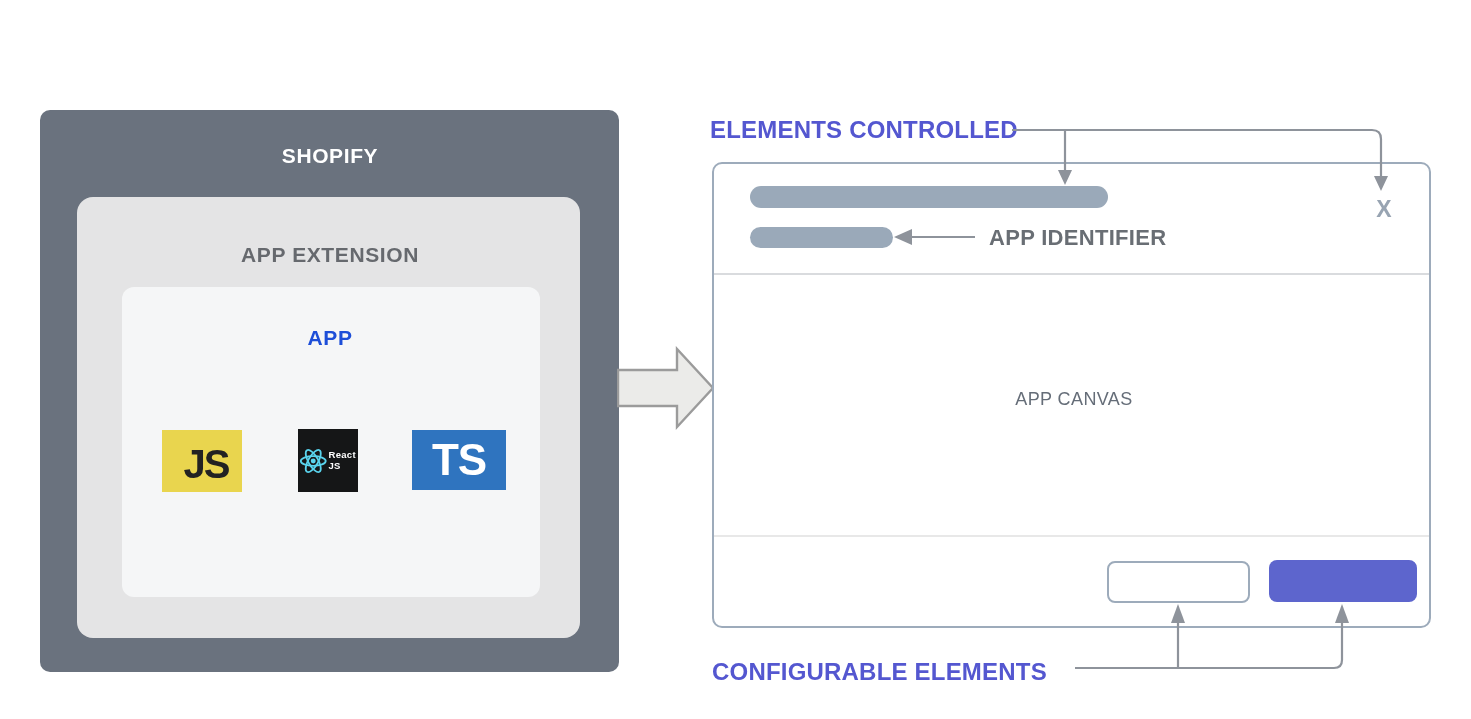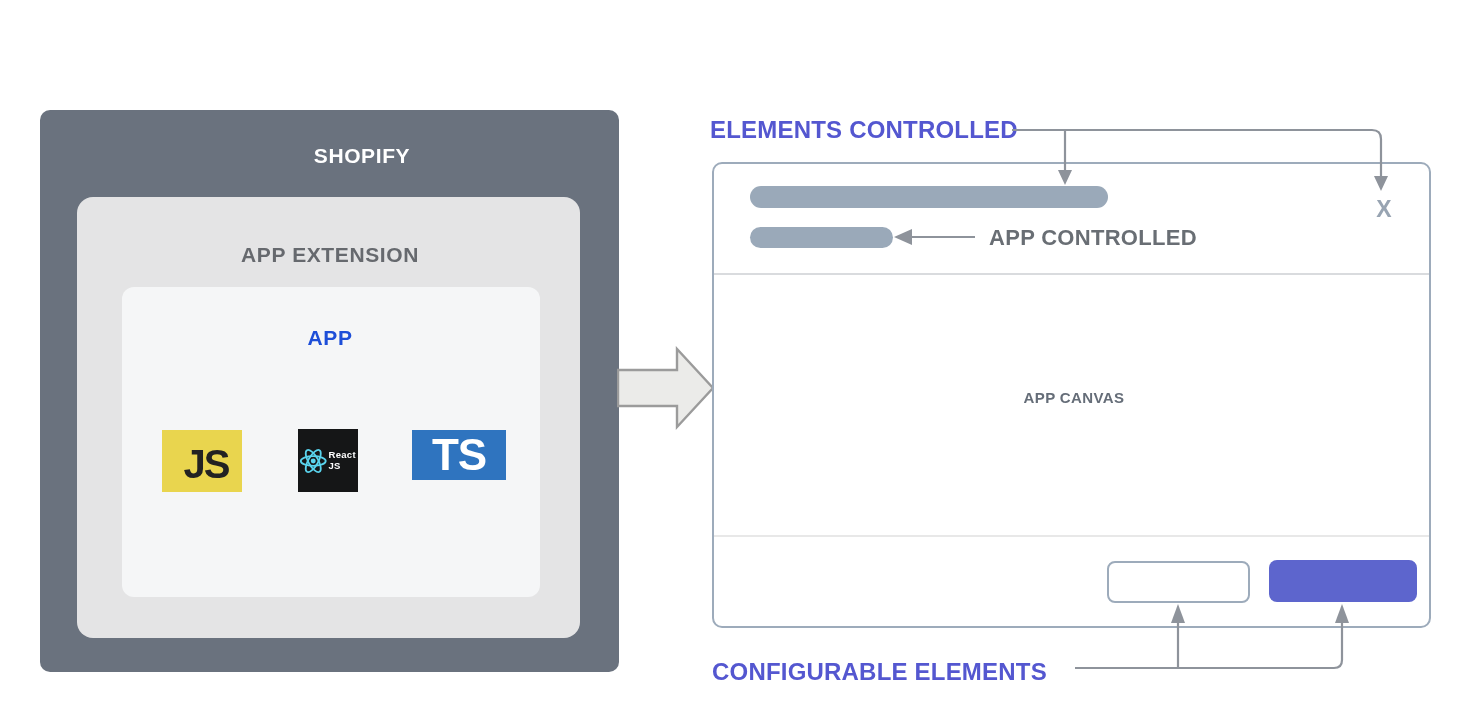--- a/index.html
+++ b/index.html
@@ -7,49 +7,49 @@
        font-family:"Liberation Sans", sans-serif;}
   .abs{position:absolute;}
 
   
   .shopify-box{left:40px;top:110px;width:579px;height:562px;background:#6a727e;border-radius:10px;}
   .extension-box{left:77px;top:197px;width:503px;height:441px;background:#e4e4e5;border-radius:16px;}
   .app-box{left:122px;top:287px;width:418px;height:310px;background:#f5f6f7;border-radius:12px;}
 
   .box-label{position:absolute;white-space:nowrap;font-weight:bold;letter-spacing:0.6px;
              transform:translateX(-50%);}
-  .lbl-shopify{left:330px;top:144px;font-size:21px;color:#ffffff;margin-left:32px;}
+  .lbl-shopify{left:330px;top:144px;font-size:21px;color:#ffffff;}
   .lbl-extension{left:330px;top:227px;font-size:21px;color:#66696e;margin-top:16px;}
   .lbl-app{left:330px;top:326px;font-size:21px;color:#1d4ed8;}
 
   
   .logo{display:flex;align-items:center;justify-content:center;}
   .logo-js{left:162px;top:430px;width:80px;height:62px;background:#e9d54e;text-align:center;}
   .logo-js span{font-size:40px;font-weight:bold;color:#222222;letter-spacing:-2px;padding-left:8px;padding-top:6px;}
   .logo-react{left:298px;top:429px;width:60px;height:63px;background:#151617;
               flex-direction:row;gap:0px;}
   .logo-react .caption{font-size:9.5px;font-weight:bold;color:#ffffff;letter-spacing:0.3px;margin-top:-1px;}
-  .logo-ts{left:412px;top:430px;width:94px;height:50px;background:#2f74bf;}
+  .logo-ts{left:412px;top:430px;width:94px;height:60px;background:#2f74bf;}
   .logo-ts span{font-size:44px;font-weight:bold;color:#ffffff;letter-spacing:-1px;}
 
   
   .modal{left:712px;top:162px;width:719px;height:466px;background:#ffffff;
          border:2px solid #9dabbb;border-radius:10px;box-sizing:border-box;}
   .bar{position:absolute;background:#9aa9b9;border-radius:11px;}
   .bar-title{left:36px;top:22px;width:358px;height:22px;}
   .bar-identifier{left:36px;top:63px;width:143px;height:21px;}
   .close-x{position:absolute;left:655px;top:32px;width:30px;text-align:center;
            font-size:23px;font-weight:bold;color:#98a4b2;cursor:default;}
   .divider{position:absolute;left:0;width:100%;height:2px;}
   .divider-header{top:109px;background:#d9dbde;}
   .divider-footer{top:371px;background:#e8e8e8;}
   .lbl-app-identifier{position:absolute;left:275px;top:61px;font-size:22px;font-weight:bold;
                       color:#696e74;letter-spacing:0.3px;white-space:nowrap;}
   .lbl-app-canvas{position:absolute;left:360px;top:225px;transform:translateX(-50%);
-                  font-size:15px;font-weight:bold;color:#656d78;letter-spacing:0.4px;white-space:nowrap;}
+                  font-size:18px;font-weight:normal;color:#656d78;letter-spacing:0.4px;white-space:nowrap;}
   .btn{position:absolute;border-radius:8px;box-sizing:border-box;}
   .btn-secondary{left:393px;top:397px;width:143px;height:42px;background:#ffffff;border:2px solid #9dabbb;}
   .btn-primary{left:555px;top:396px;width:148px;height:42px;background:#5d65cd;border:none;}
 
   
   .anno{font-weight:bold;font-size:24px;color:#5457d0;letter-spacing:0.2px;white-space:nowrap;}
   .anno-top{left:710px;top:116px;}
   .anno-bottom{left:712px;top:658px;text-align:right;}
 
   
@@ -85,21 +85,21 @@
 </div>
 
 <svg class="abs" style="left:617px;top:346px;" width="100" height="86">
   <polygon points="1,24 60,24 60,3 96,42 60,81 60,60 1,60" fill="#ebebe9" stroke="#9b9b9b" stroke-width="2.4"></polygon>
 </svg>
 
 <div class="abs modal">
   <div class="bar bar-title"></div>
   <div class="bar bar-identifier"></div>
   <div class="close-x">X</div>
-  <div class="lbl-app-identifier">APP CONTROLLED</div>
+  <div class="lbl-app-identifier">APP IDENTIFIER</div>
   <div class="divider divider-header"></div>
   <div class="lbl-app-canvas">APP CANVAS</div>
   <div class="divider divider-footer"></div>
   <div class="btn btn-secondary"></div>
   <div class="btn btn-primary"></div>
 </div>
 
 <div class="abs anno anno-top">ELEMENTS CONTROLLED</div>
 <div class="abs anno anno-bottom">CONFIGURABLE ELEMENTS</div>
 

